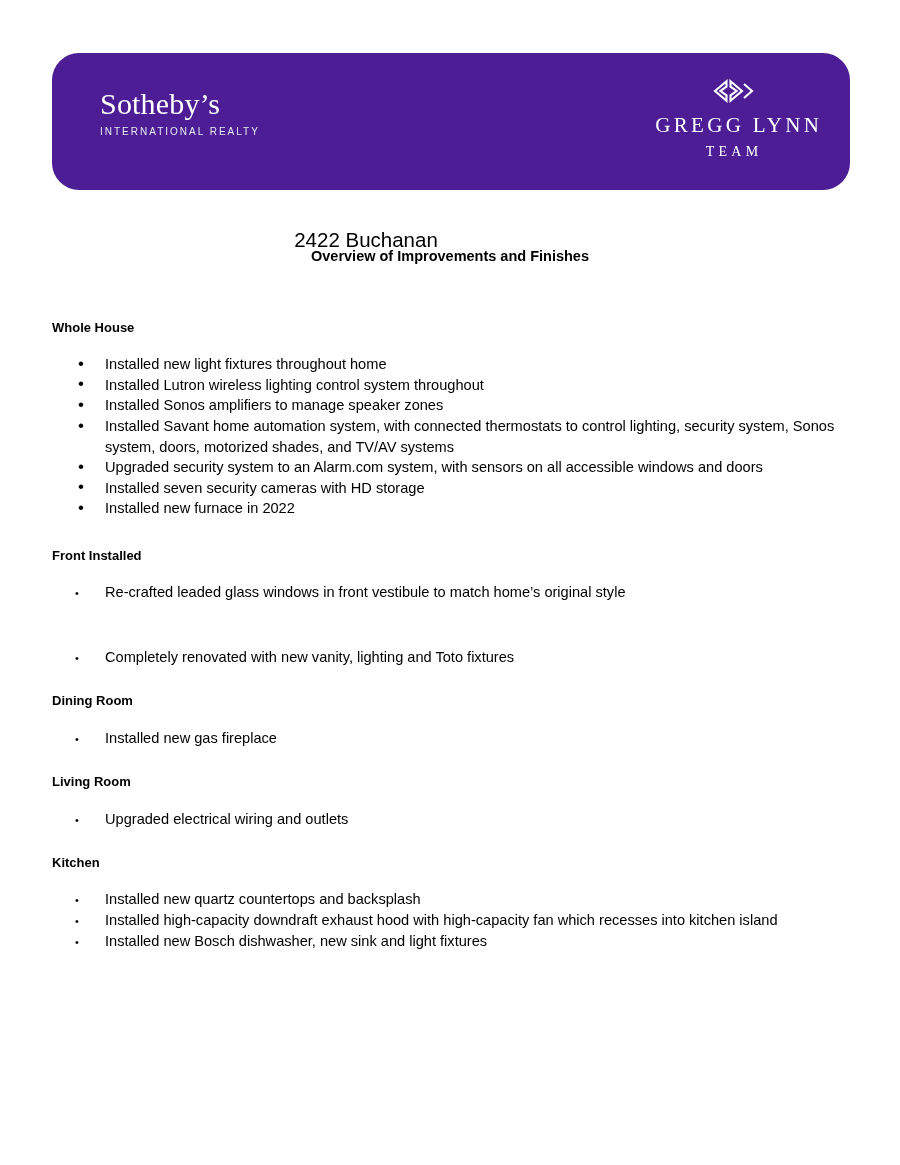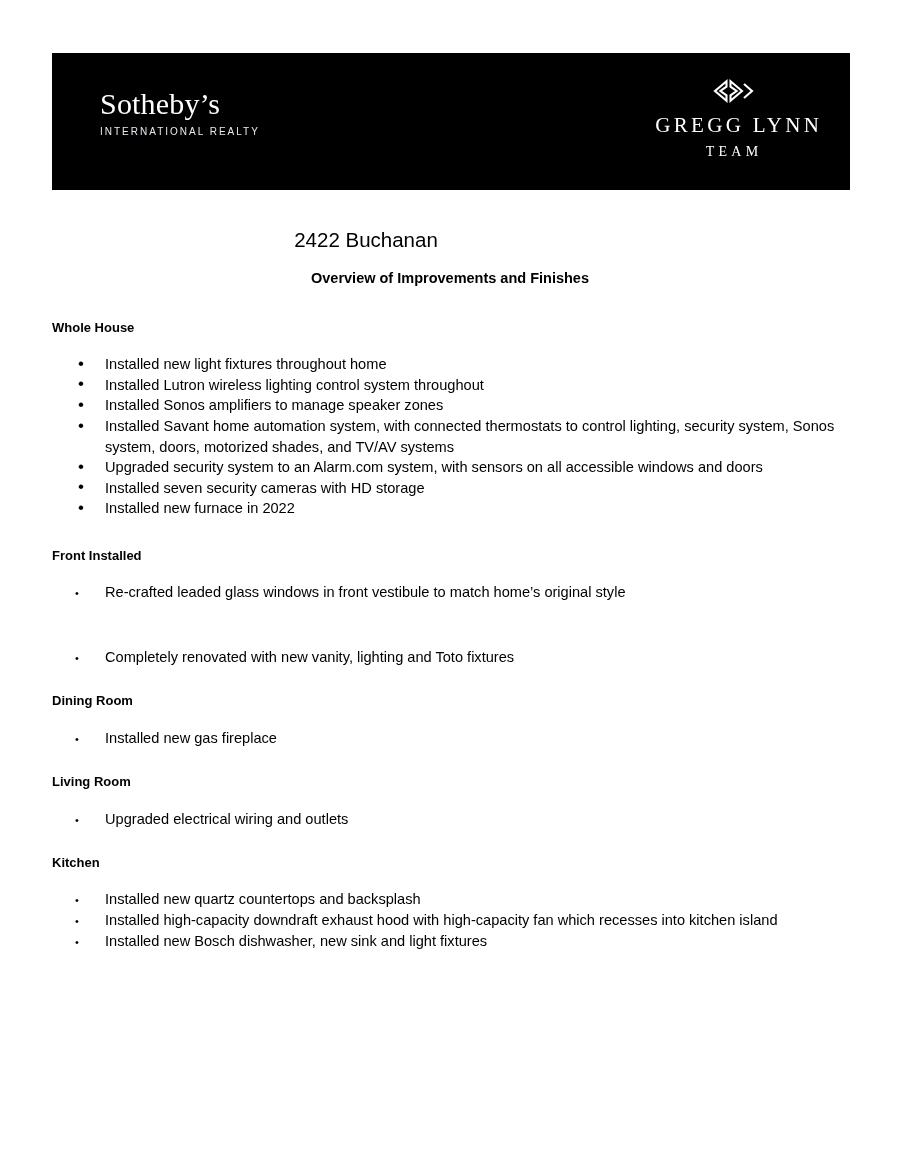--- a/index.html
+++ b/index.html
@@ -16,22 +16,23 @@
     overflow: hidden;
   }
 
   
   .banner {
     position: absolute;
     left: 52px;
     top: 53px;
     width: 798px;
     height: 137px;
-    background: #000000;
+    background: #4c1d95;
     box-sizing: border-box;
+    border-radius: 27px;
   }
 
   .sir-logo {
     position: absolute;
     left: 48px;
     top: 36px;
     color: #ffffff;
   }
   .sir-wordmark {
     font-family: "Liberation Serif", "DejaVu Serif", serif;
@@ -91,21 +92,21 @@
     width: 732px;
     text-align: center;
     font-family: "Liberation Sans", sans-serif;
     font-size: 20.5px;
     font-weight: 400;
     color: #000000;
   }
   .doc-subtitle {
     position: absolute;
     left: 0;
-    top: 270px;
+    top: 248px;
     width: 900px;
     text-align: center;
     font-family: "Liberation Sans", sans-serif;
     font-size: 14.5px;
     font-weight: bold;
     color: #000000;
   }
 
   
   .content {

